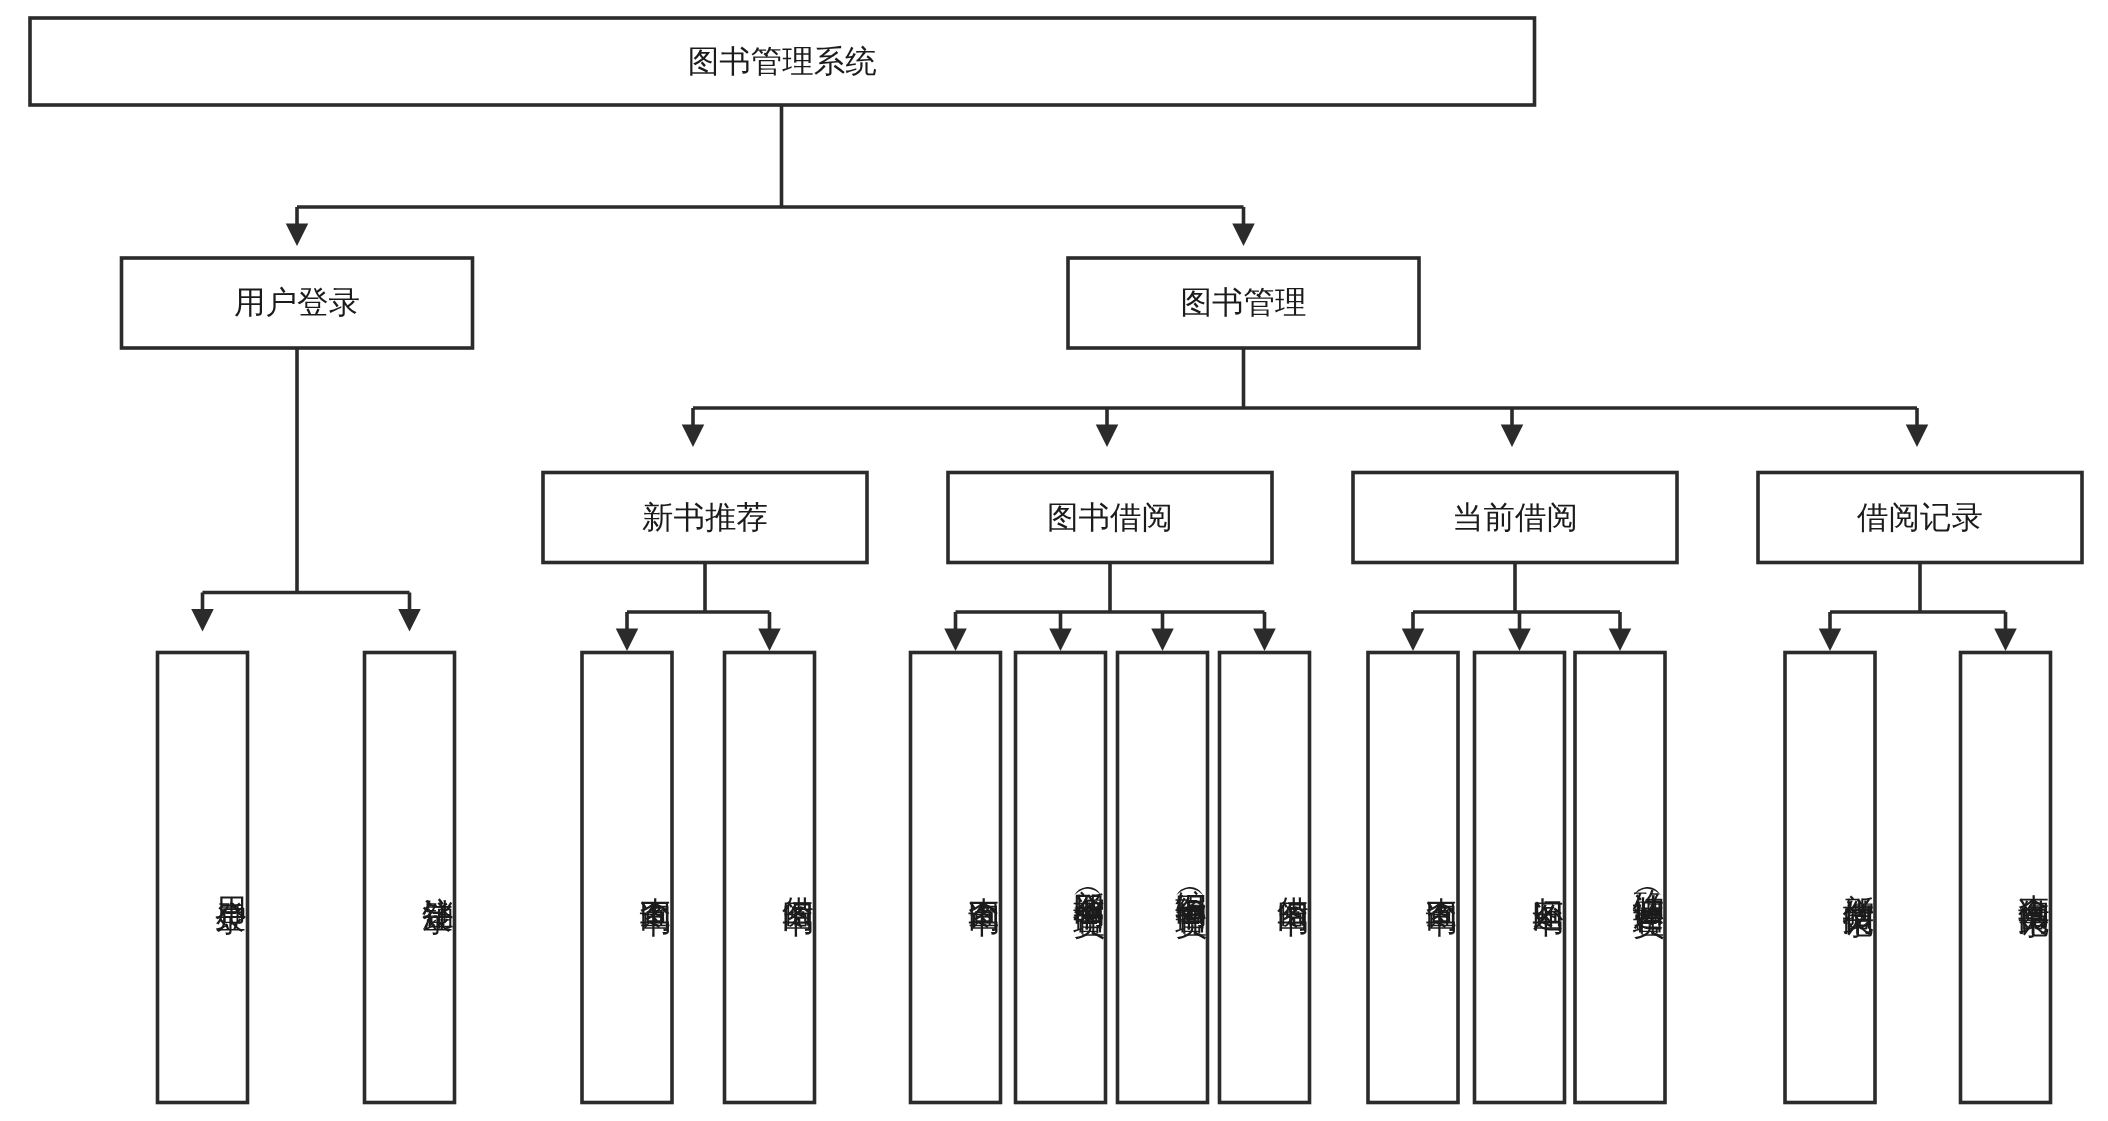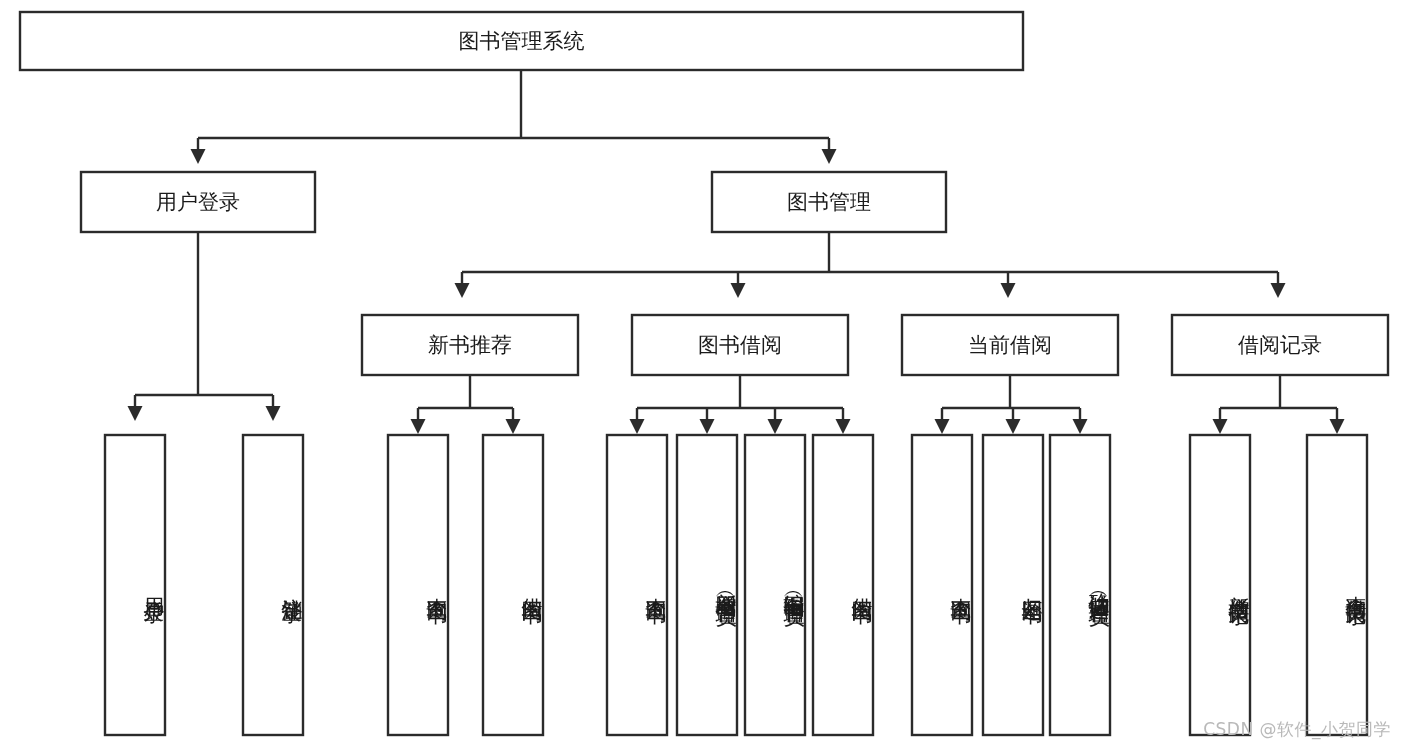--- a/index.html
+++ b/index.html
@@ -233,14 +233,13 @@
       <div class="vlabel" style="left: 677px; top: 443px; width: 60px; height: 284px;">新增图书（管理员）</div>
       <div class="vlabel" style="left: 745px; top: 443px; width: 60px; height: 284px;">编辑图书（管理员）</div>
       <div class="vlabel" style="left: 813px; top: 443px; width: 60px; height: 284px;">借阅图书</div>
       <div class="vlabel" style="left: 912px; top: 443px; width: 60px; height: 284px;">查询图书</div>
       <div class="vlabel" style="left: 983px; top: 443px; width: 60px; height: 284px;">归还图书</div>
       <div class="vlabel" style="left: 1050px; top: 443px; width: 60px; height: 284px;">确认归还（管理员）</div>
       <div class="vlabel" style="left: 1190px; top: 443px; width: 60px; height: 284px;">新增借阅记录</div>
       <div class="vlabel" style="left: 1307px; top: 443px; width: 60px; height: 284px;">查询借阅记录</div>
     </div>
 
-  <div class="watermark">CSDN @软件_小贺同学</div>
 </div>
 
 </body></html>

